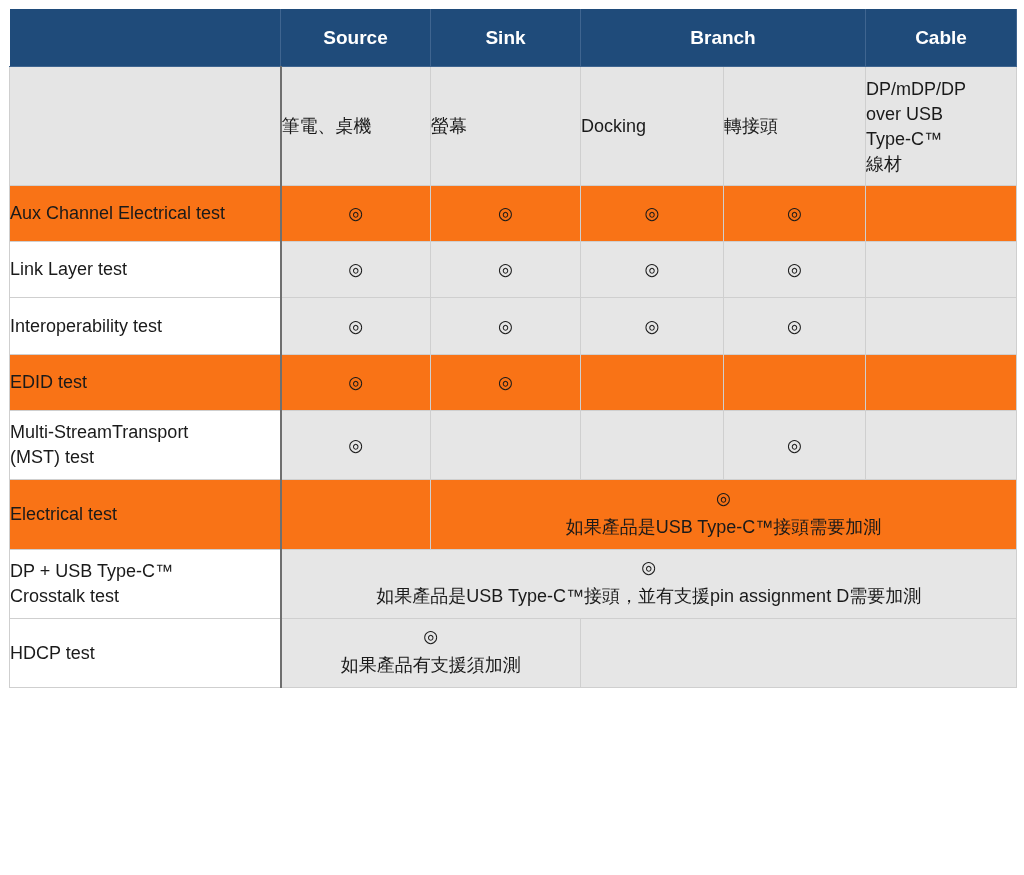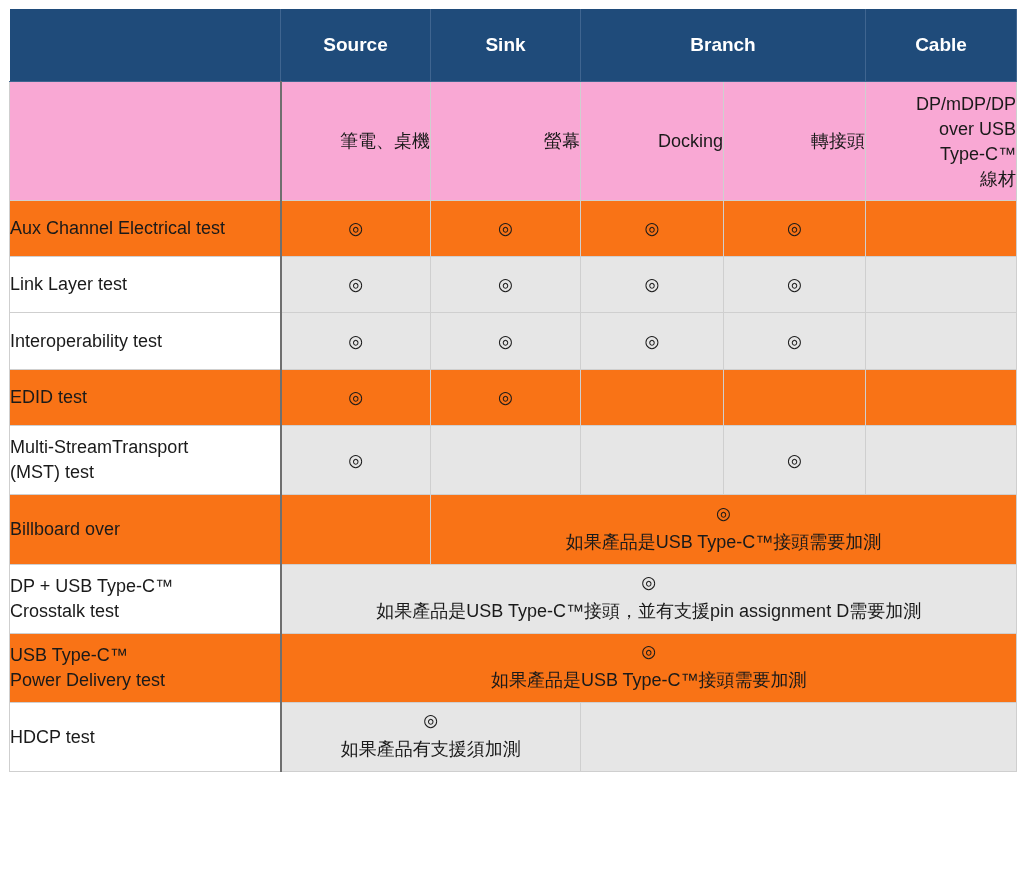--- a/index.html
+++ b/index.html
@@ -5,24 +5,24 @@
   html, body { margin: 0; padding: 0; background: #ffffff; }
   body { width: 1024px; height: 875px; position: relative; font-family: "Liberation Sans", "DejaVu Sans", sans-serif; color: #1a1a1a; }
   table.matrix {
     position: absolute; left: 9px; top: 9px;
     width: 1007px; border-collapse: collapse; table-layout: fixed;
     font-size: 18px;
   }
   table.matrix td, table.matrix th { border: 1px solid #cfcfcf; padding: 0; vertical-align: middle; }
   thead tr.group-row th {
     background: #1f4b7a; color: #ffffff; font-weight: bold; font-size: 19px;
-    height: 72px; text-align: center; border-color: #3f6590; border-top: none;
+    height: 57px; text-align: center; border-color: #3f6590; border-top: none;
   }
   thead tr.group-row th.corner { border-left: none; }
-  tr.sub-row td { height: 118px; background: #f9a8d4; text-align: right; line-height: 24px; }
+  tr.sub-row td { height: 118px; background: #e5e5e5; text-align: left; line-height: 24px; }
   td.label { text-align: left; padding-left: 10px; line-height: 25px; border-right: 2px solid #6f6f6f !important; }
   td.c { text-align: center; }
   tr.shade td.c, tr.shade td.span { background: #e6e6e6; }
   tr.plain td { background: #f97316; }
   tr.h56 td { height: 55px; }
   tr.h57 td { height: 56px; }
   tr.h69 td { height: 68px; }
   tr.h70 td { height: 69px; }
   .mark { font-size: 17px; display: inline-block; }
   td.span { text-align: center; line-height: 28px; }
@@ -112,49 +112,39 @@
         <span>(MST) test</span>
       </td>
       <td class="c"><span class="mark">◎</span></td>
       <td class="c"><span class="mark"></span></td>
       <td class="c"><span class="mark"></span></td>
       <td class="c"><span class="mark">◎</span></td>
       <td class="c"><span class="mark"></span></td>
     </tr>
 
     <tr class="plain h70">
-      <td class="label">Billboard over</td>
+      <td class="label">Electrical test</td>
       <td class="c"></td>
       <td class="span" colspan="4">
         <span class="mark">◎</span>
         <span class="note">如果產品是USB Type-C™接頭需要加測</span>
       </td>
     </tr>
 
     <tr class="shade h69">
       <td class="label" style="background:#ffffff">
         <span>DP + USB Type-C™</span><br>
         <span>Crosstalk test</span>
       </td>
       <td class="span" colspan="5">
         <span class="mark">◎</span>
         <span class="note">如果產品是USB Type-C™接頭，並有支援pin assignment D需要加測</span>
       </td>
     </tr>
 
-    <tr class="plain h69">
-      <td class="label">
-        <span>USB Type-C™</span><br>
-        <span>Power Delivery test</span>
-      </td>
-      <td class="span" colspan="5">
-        <span class="mark">◎</span>
-        <span class="note">如果產品是USB Type-C™接頭需要加測</span>
-      </td>
-    </tr>
 
     <tr class="shade h69">
       <td class="label" style="background:#ffffff">HDCP test</td>
       <td class="span" colspan="2">
         <span class="mark">◎</span>
         <span class="note">如果產品有支援須加測</span>
       </td>
       <td class="c" colspan="3"></td>
     </tr>
   </tbody>

